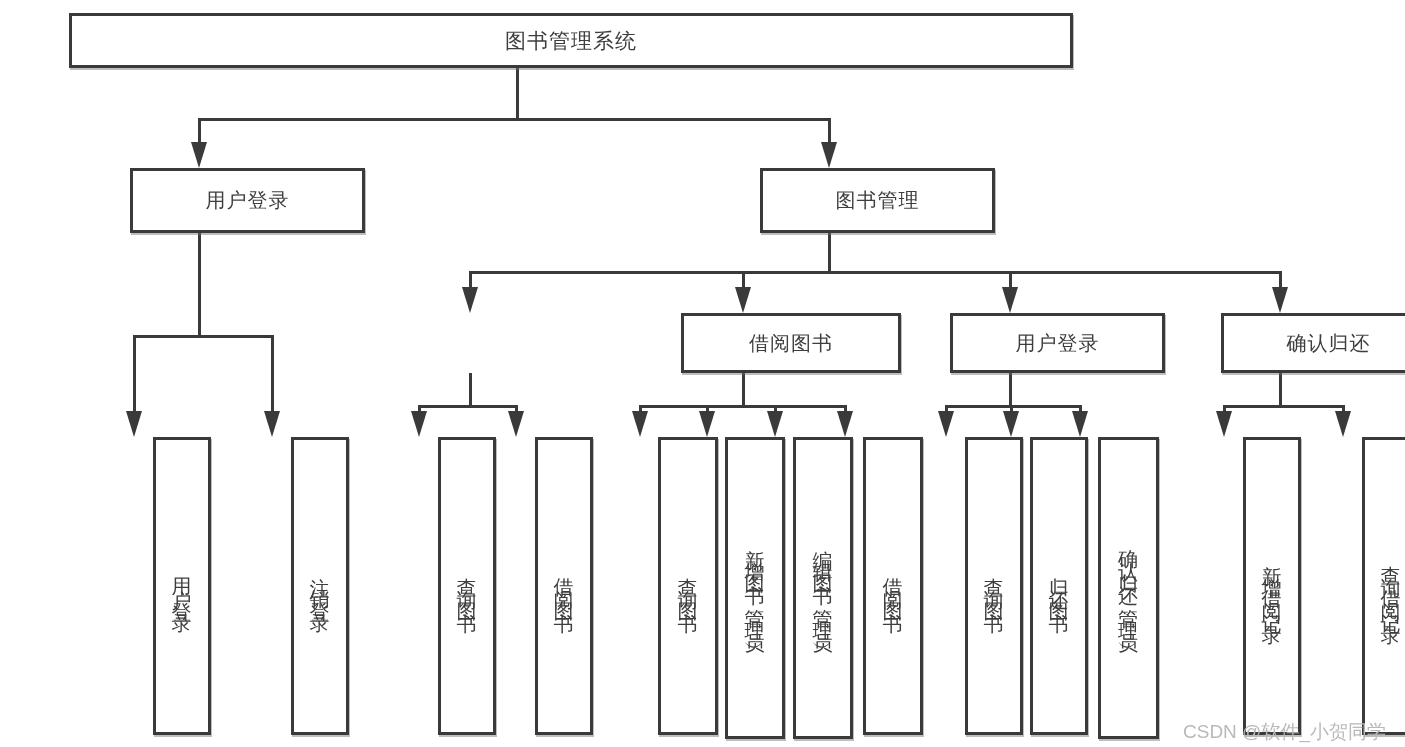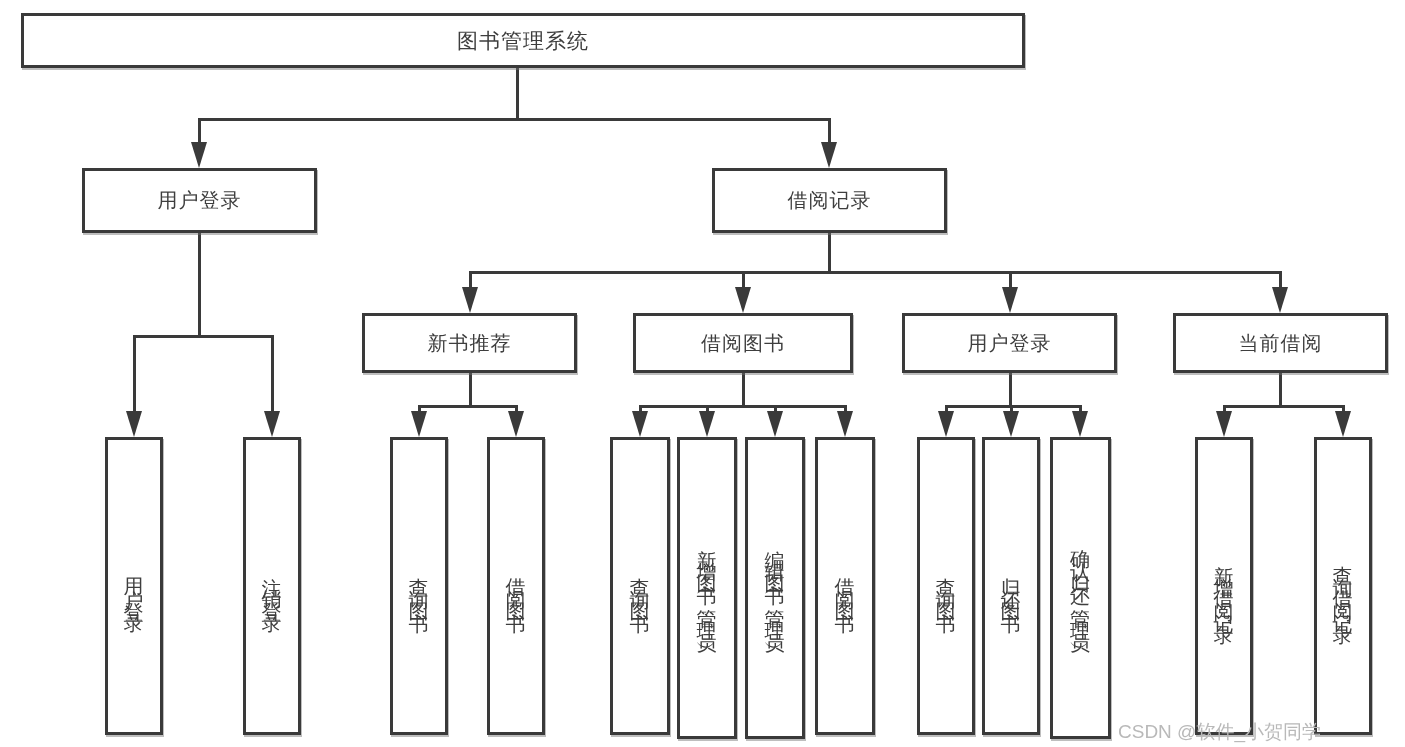--- a/index.html
+++ b/index.html
@@ -24,20 +24,21 @@
   
   .node {
     position: absolute;
     background: var(--box-bg);
     border: 3px solid var(--line);
     box-shadow: 1px 2px 0 rgba(110,110,110,0.45);
     display: flex;
     align-items: center;
     justify-content: center;
     z-index: 2;
+    margin-left: 48px;
   }
   .h-label {
     color: var(--text);
     font-size: 20px;
     letter-spacing: 1px;
     white-space: nowrap;
   }
   .title-label { font-size: 21px; }
   .vtext {
     writing-mode: vertical-rl;
@@ -57,21 +58,21 @@
     width: 0; height: 0;
     border-left: 8px solid transparent;
     border-right: 8px solid transparent;
     border-top: 26px solid var(--line);
     transform: translateX(-50%);
     z-index: 1;
   }
 
   .watermark {
     position: absolute;
-    left: 1118px;
+    left: 1183px;
     top: 719px;
     font-size: 19px;
     color: var(--watermark);
     white-space: nowrap;
     z-index: 6;
   }
 </style>
 </head>
 <body>
 
@@ -140,37 +141,34 @@
 
   <div class="node" style="left:21px;top:13px;width:1004px;height:55px">
     <span class="h-label title-label">图书管理系统</span>
   </div>
 
   <div class="node" style="left:82px;top:168px;width:235px;height:65px">
     <span class="h-label">用户登录</span>
   </div>
 
   <div class="node" style="left:712px;top:168px;width:235px;height:65px">
-    <span class="h-label">借阅记录</span>
-  </div>
-
-  <div class="node" style="left:362px;top:313px;width:215px;height:60px">
-    <span class="h-label">新书推荐</span>
-  </div>
+    <span class="h-label">图书管理</span>
+  </div>
+
 
   <div class="node" style="left:633px;top:313px;width:220px;height:60px">
     <span class="h-label">借阅图书</span>
   </div>
 
   <div class="node" style="left:902px;top:313px;width:215px;height:60px">
     <span class="h-label">用户登录</span>
   </div>
 
   <div class="node" style="left:1173px;top:313px;width:215px;height:60px">
-    <span class="h-label">当前借阅</span>
+    <span class="h-label">确认归还</span>
   </div>
 
   <div class="node" style="left:105px;top:437px;width:58px;height:298px">
     <span class="vtext">用户登录</span>
   </div>
   <div class="node" style="left:243px;top:437px;width:58px;height:298px">
     <span class="vtext">注销登录</span>
   </div>
 
   <div class="node" style="left:390px;top:437px;width:58px;height:298px">

